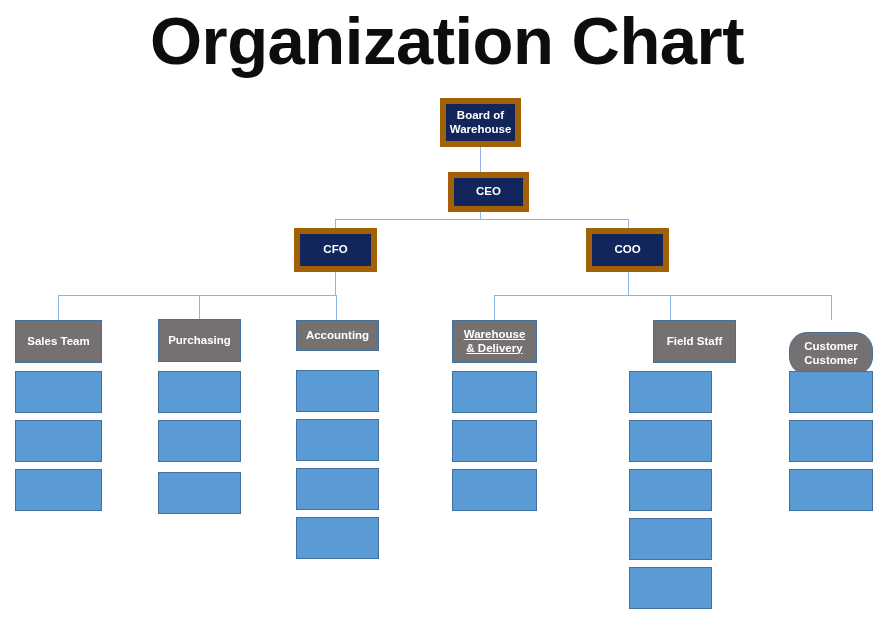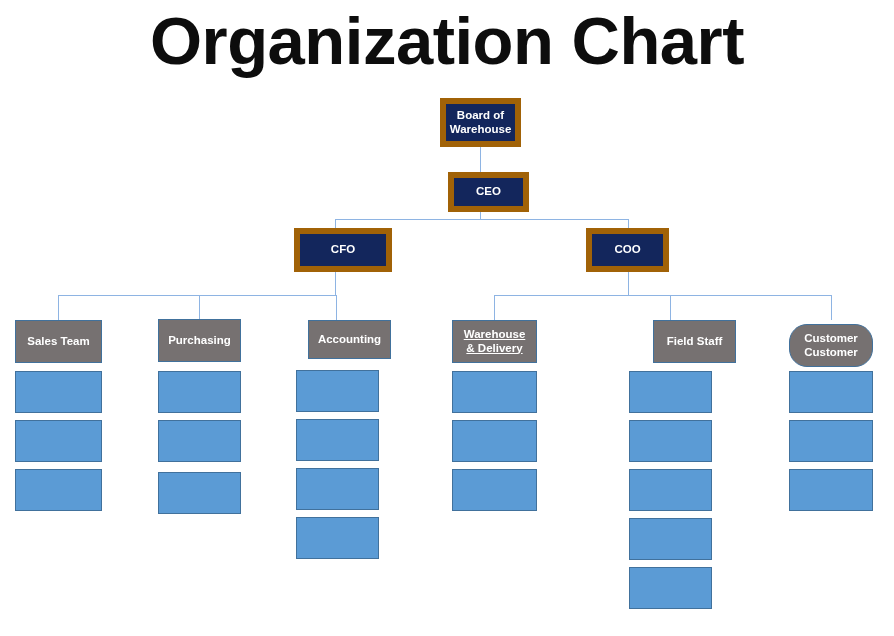--- a/index.html
+++ b/index.html
@@ -105,52 +105,52 @@
     <div>
       <div>Board of</div>
       <div>Warehouse</div>
     </div>
   </div>
 
   <div class="node node-exec" style="left:440px; top:172px; width:81px; height:40px;margin-left:8px;">
     <span>CEO</span>
   </div>
 
-  <div class="node node-exec" style="left:294px; top:228px; width:98px; height:44px;text-align:right;">
+  <div class="node node-exec" style="left:294px; top:228px; width:83px; height:44px;text-align:right;">
     <span>CFO</span>
   </div>
 
   <div class="node node-exec" style="left:586px; top:228px; width:83px; height:44px;">
     <span>COO</span>
   </div>
 
   <div class="node node-dept" style="left:15px; top:320px; width:87px; height:43px;">
     <span>Sales Team</span>
   </div>
 
   <div class="node node-dept" style="left:158px; top:319px; width:83px; height:43px;">
     <span>Purchasing</span>
   </div>
 
-  <div class="node node-dept" style="left:296px; top:320px; width:83px; height:39px;margin-left:12px;">
+  <div class="node node-dept" style="left:296px; top:320px; width:83px; height:31px;">
     <span>Accounting</span>
   </div>
 
   <div class="node node-dept" style="left:452px; top:320px; width:85px; height:43px;text-decoration:underline;">
     <div>
       <div>Warehouse</div>
       <div>&amp; Delivery</div>
     </div>
   </div>
 
   <div class="node node-dept" style="left:629px; top:320px; width:83px; height:43px;margin-left:24px;">
     <span>Field Staff</span>
   </div>
 
-  <div class="node node-dept" style="left:789px; top:324px; width:84px; height:43px;border-radius:18px;">
+  <div class="node node-dept" style="left:789px; top:332px; width:84px; height:43px;border-radius:18px;">
     <div>
       <div>Customer</div>
       <div>Customer</div>
     </div>
   </div>
 
   <div class="node node-staff" style="left:15px; top:371px; width:87px; height:42px;"></div>
   <div class="node node-staff" style="left:15px; top:420px; width:87px; height:42px;"></div>
   <div class="node node-staff" style="left:15px; top:469px; width:87px; height:42px;"></div>
 

